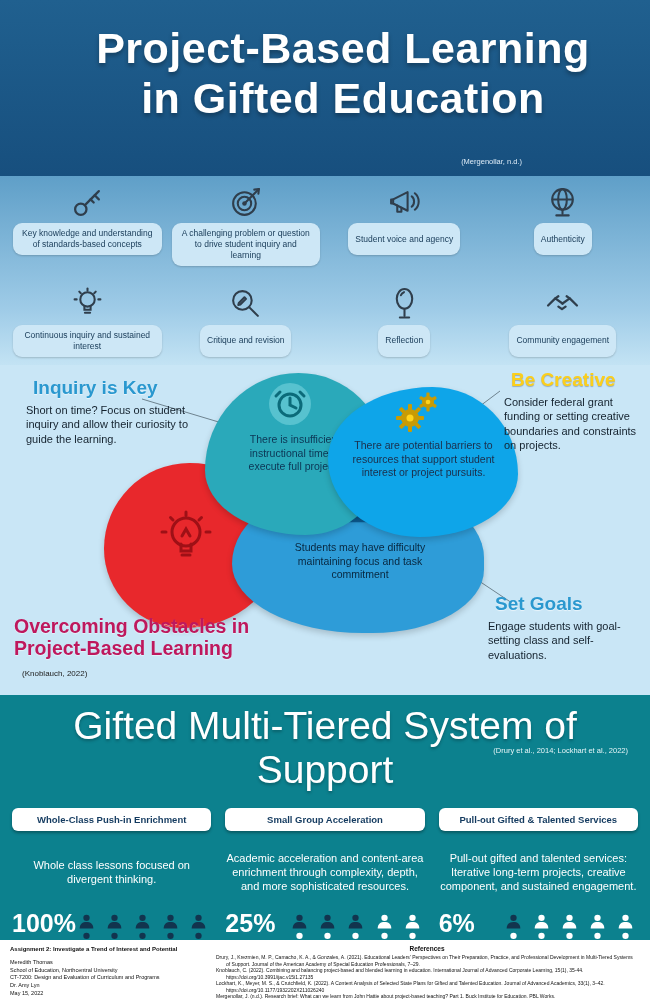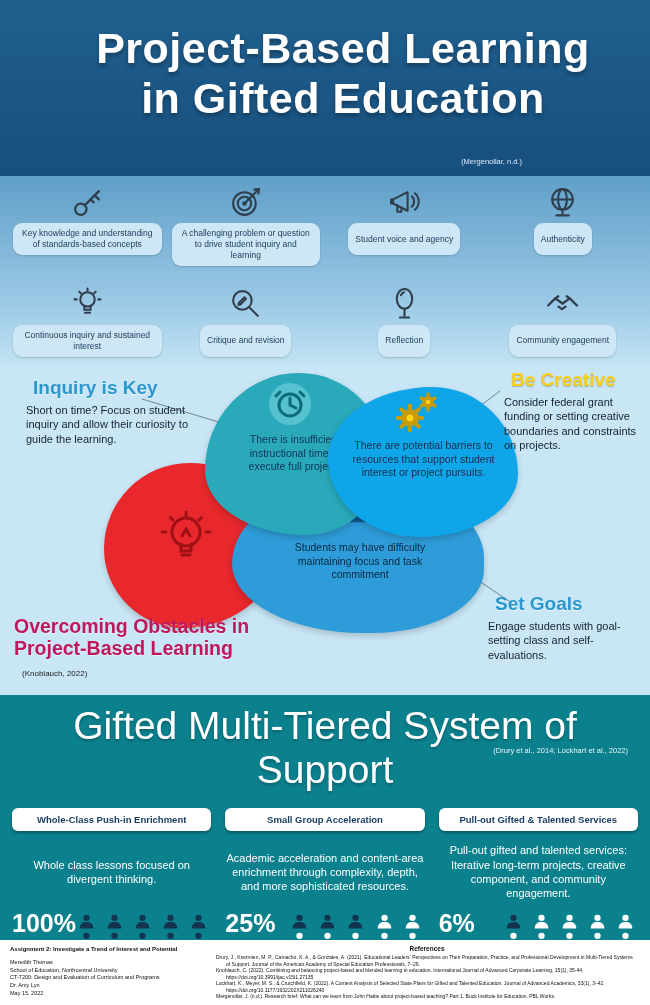--- a/index.html
+++ b/index.html
@@ -470,21 +470,21 @@
                   <circle cx="10" cy="4.6" r="3.8"></circle>
                   <path d="M1.8,17.5 C1.8,11.8 5.4,9.6 10,9.6 C14.6,9.6 18.2,11.8 18.2,17.5 Z"></path>
                 </svg>
               </span>
             </div>
         </div>
       </div>
 
       <div class="tier">
         <div class="tier-pill">Pull-out Gifted &amp; Talented Services</div>
-        <div class="tier-desc">Pull-out gifted and talented services: Iterative long-term projects, creative component, and community engagement.</div>
+        <div class="tier-desc">Pull-out gifted and talented services: Iterative long-term projects, creative component, and sustained engagement.</div>
         <div class="tier-stats">
           <div class="pct-block">
             <div class="tier-pct">6%</div>
             <div class="tier-of">of students</div>
           </div>
           <div class="people">
               <span class="person filled">
                 <svg viewBox="0 0 20 18" fill="currentColor">
                   <circle cx="10" cy="4.6" r="3.8"></circle>
                   <path d="M1.8,17.5 C1.8,11.8 5.4,9.6 10,9.6 C14.6,9.6 18.2,11.8 18.2,17.5 Z"></path>

